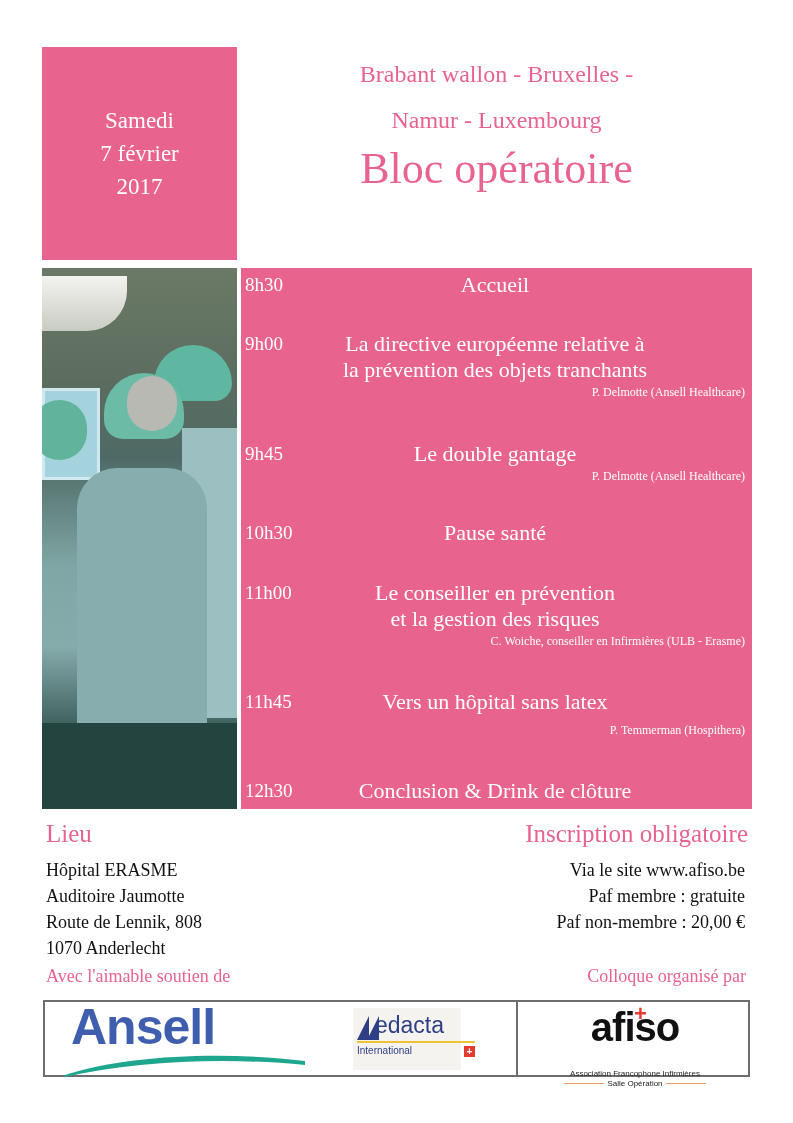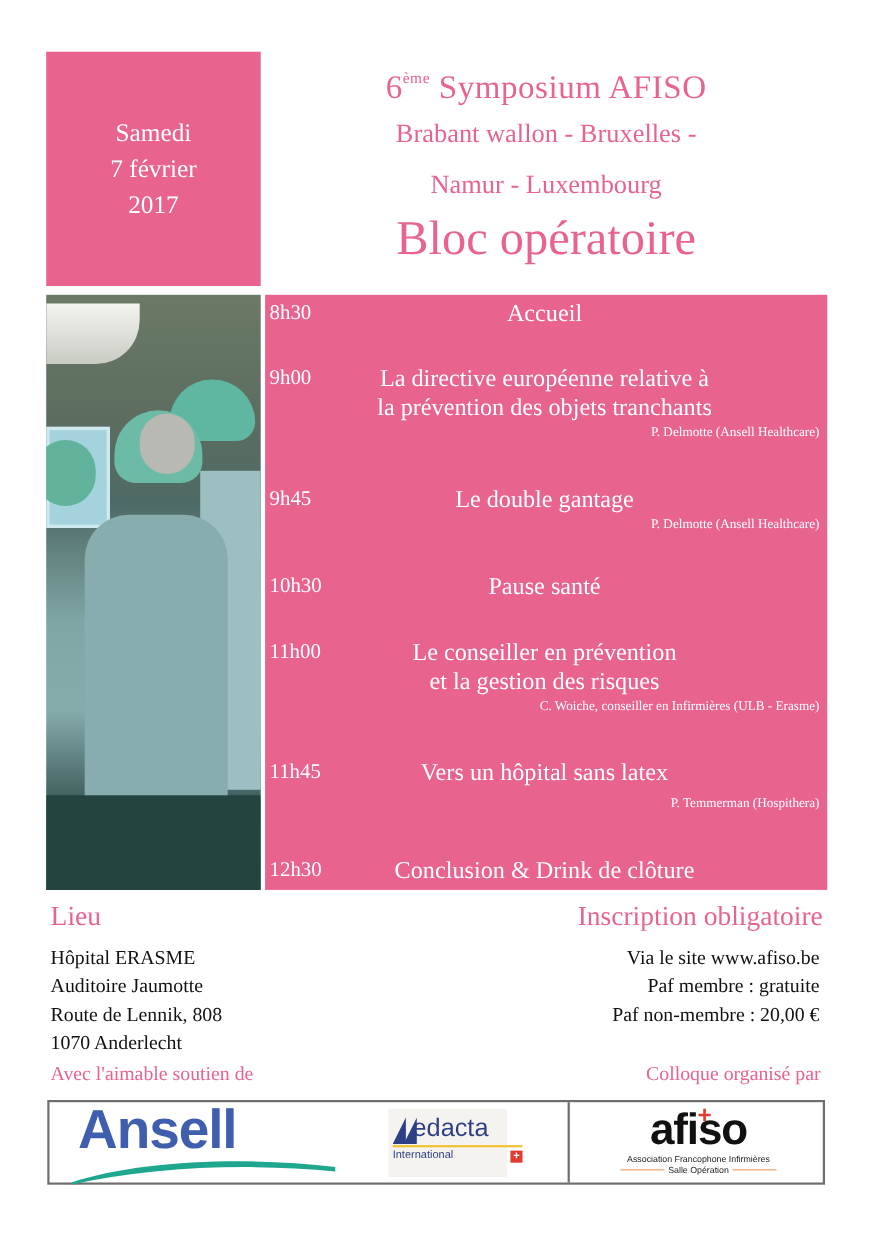--- a/index.html
+++ b/index.html
@@ -49,35 +49,34 @@
   .ansell svg { position: absolute; left: 0; top: 45px; }
   .medacta { position: absolute; left: 308px; top: 6px; width: 108px; height: 62px; background: #f5f3ef; }
   .medacta .word { position: absolute; left: 22px; top: 4px; color: #2e3f86; font-family: "Liberation Sans", "DejaVu Sans", sans-serif; font-size: 23px; }
   .medacta .mark { position: absolute; left: 4px; top: 8px; }
   .medacta .line { position: absolute; left: 4px; top: 33px; width: 118px; height: 2px; background: #f0c233; }
   .medacta .intl { position: absolute; left: 4px; top: 37px; color: #2e3f86; font-family: "Liberation Sans", "DejaVu Sans", sans-serif; font-size: 10px; }
   .medacta .swiss { position: absolute; left: 111px; top: 38px; width: 11px; height: 11px; background: #e33b2f; color: #fff; font-size: 10px; line-height: 11px; text-align: center; font-family: "Liberation Sans", sans-serif; font-weight: bold; }
   .afiso { position: absolute; left: 485px; top: 3px; width: 210px; height: 70px; text-align: center; }
   .afiso .word { font-family: "Liberation Sans", "DejaVu Sans", sans-serif; font-weight: bold; font-size: 40px; line-height: 44px; color: #111111; letter-spacing: -1px; }
   .afiso .cross { color: #e33b2f; font-size: 22px; position: absolute; left: 104px; top: -4px; font-family: "Liberation Sans", sans-serif; font-weight: bold; }
-  .afiso .sub1 { font-family: "Liberation Sans", "DejaVu Sans", sans-serif; font-size: 8px; color: #222; line-height: 10px; }
+  .afiso .sub1 { font-family: "Liberation Sans", "DejaVu Sans", sans-serif; font-size: 8px; color: #222; line-height: 10px; margin-top: 20px; }
   .afiso .sub2 { font-family: "Liberation Sans", "DejaVu Sans", sans-serif; font-size: 8px; color: #222; line-height: 10px; }
   .afiso .sub2 .rule { display: inline-block; width: 40px; height: 1px; background: #e89a60; vertical-align: middle; margin: 0 3px; }
 </style>
 </head>
 <body>
 
 <div class="date-box pink">
   <span>Samedi</span>
   <span>7 février</span>
   <span>2017</span>
 </div>
 
 <div class="title-area">
-  <div class="t1"><span>6</span><sup>ème</sup> <span>Symposium AFISO</span></div>
   <div class="t2">Brabant wallon - Bruxelles -</div>
   <div class="t3">Namur - Luxembourg</div>
   <div class="t4">Bloc opératoire</div>
 </div>
 
 <div class="photo">
   <div class="lamp"></div>
   <div class="monitor"></div>
   <div class="gown2"></div>
   <div class="cap1"></div>

